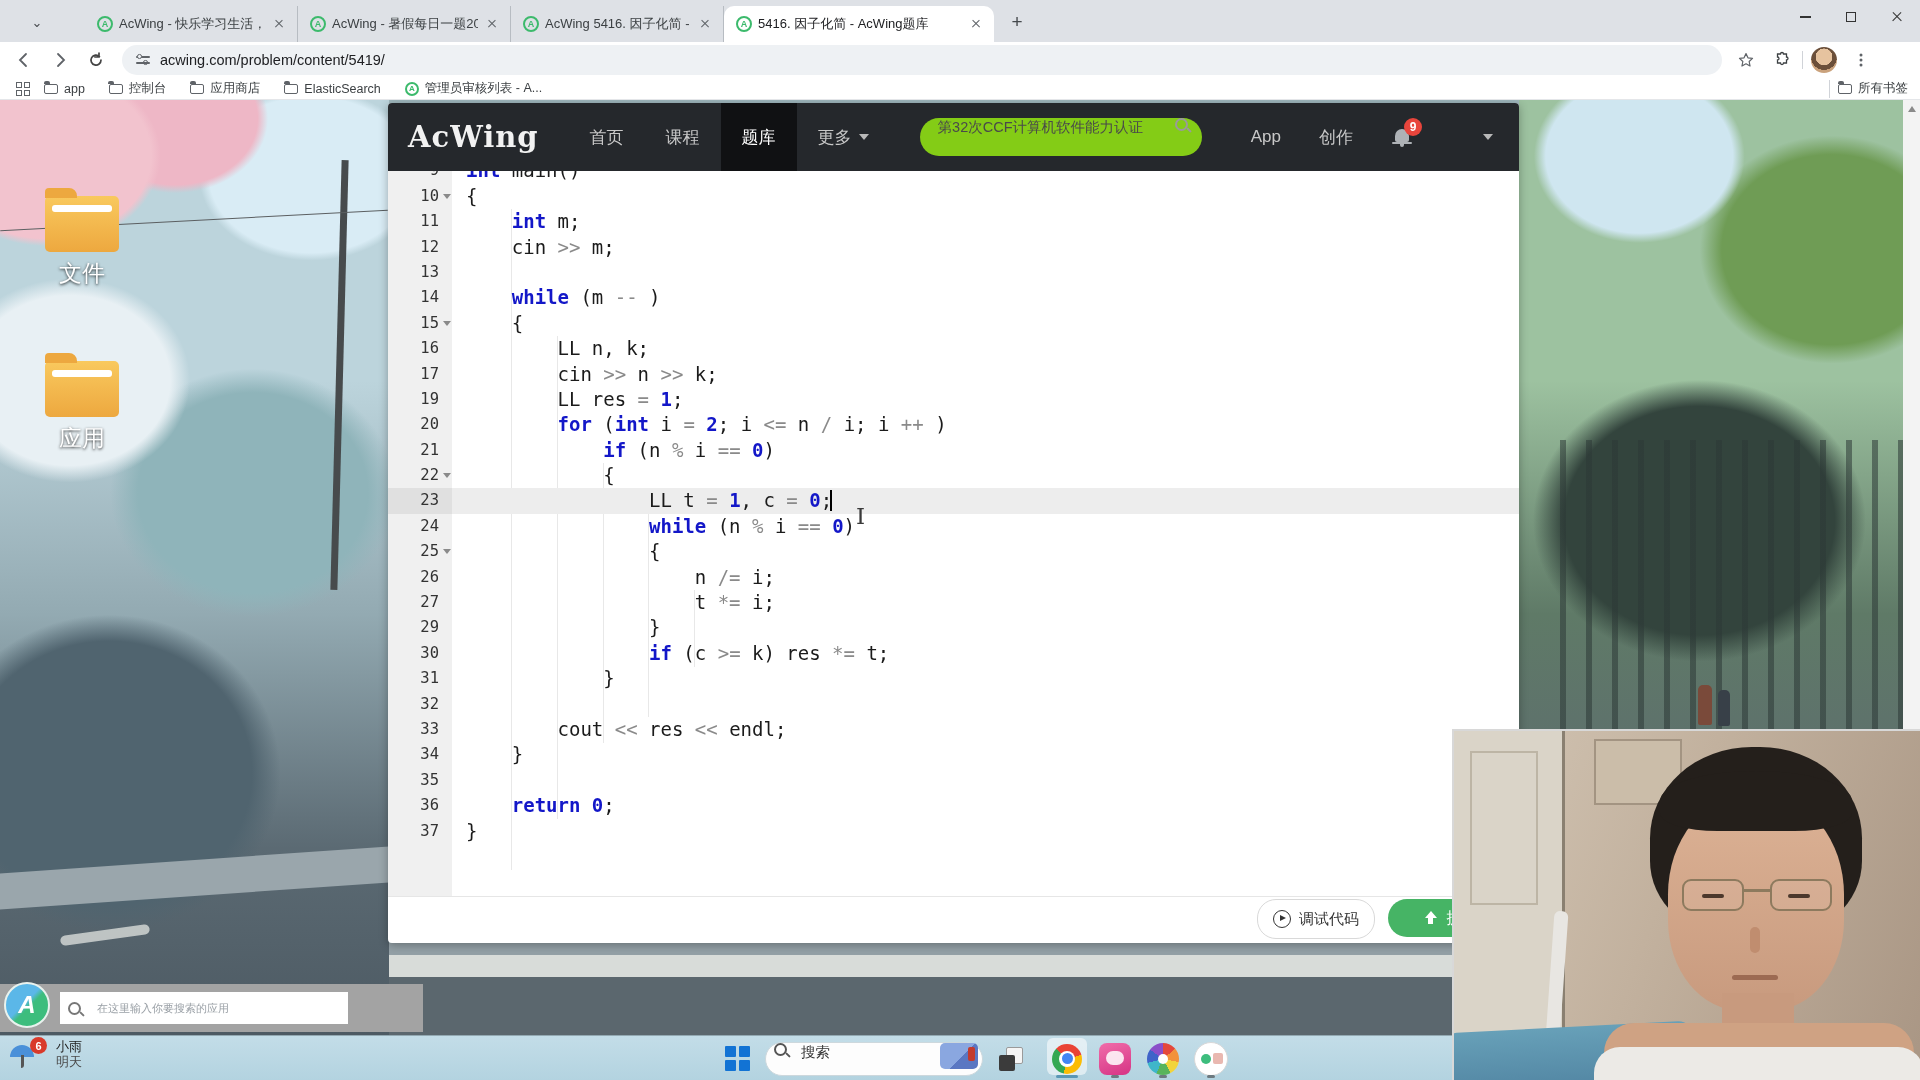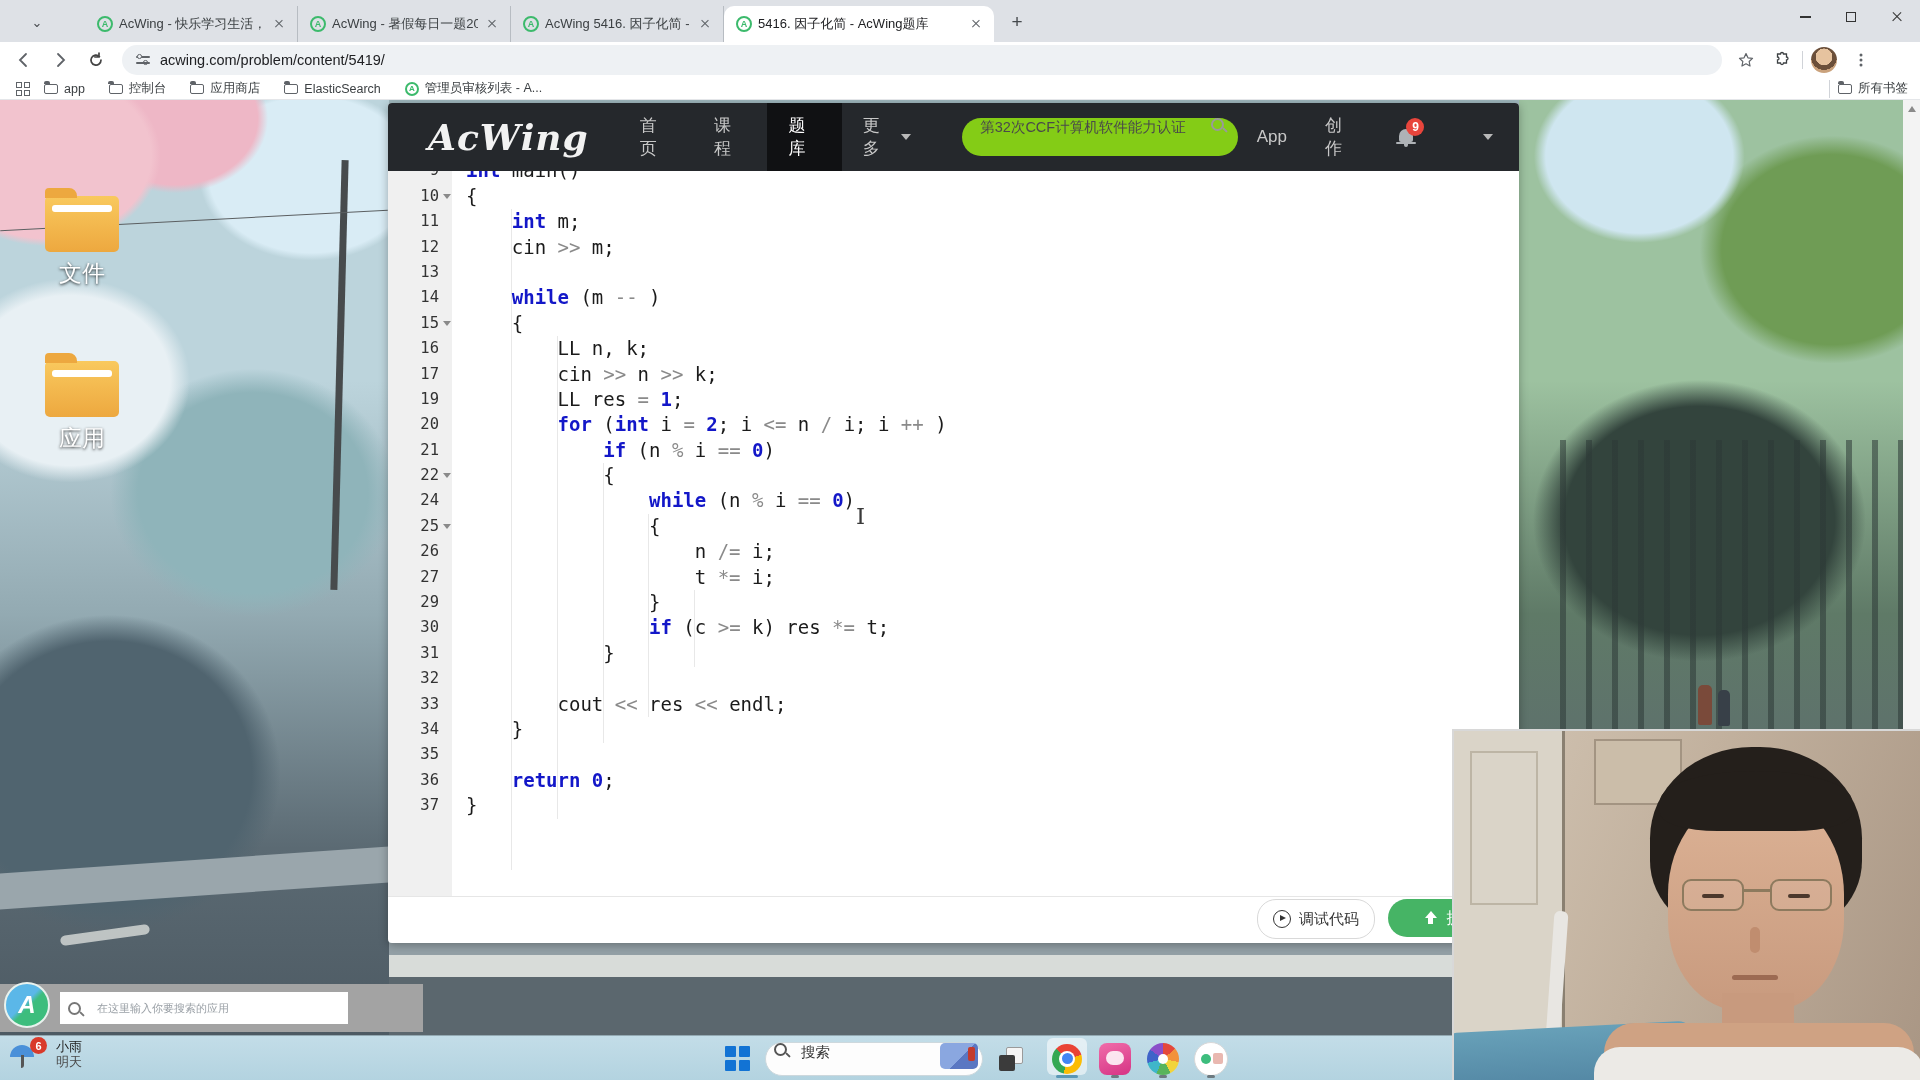--- a/index.html
+++ b/index.html
@@ -73,22 +73,22 @@
      background:repeating-linear-gradient(90deg,#2c3836 0 6px,transparent 6px 26px);opacity:.55}
   .kid1{position:absolute;left:1698px;top:585px;width:14px;height:40px;background:#7a4a3a;border-radius:5px 5px 2px 2px}
   .kid2{position:absolute;left:1718px;top:590px;width:12px;height:36px;background:#384048;border-radius:5px 5px 2px 2px}
   .wp-bottom{position:absolute;left:389px;top:843px;width:1130px;height:92px;
      background:linear-gradient(180deg,#93a0a6 0 12px,#d8dcd9 12px 34px,#5b676e 34px 100%)}
   
   .acwin{position:absolute;left:388px;top:3px;width:1131px;height:840px;background:#fff;border-radius:4px;
          box-shadow:0 2px 10px rgba(0,0,0,.3)}
   .acnav{position:absolute;left:0;top:0;width:100%;height:68px;background:#25282c;border-radius:4px 4px 0 0;
          display:flex;align-items:center;color:#c8c8c8;font-size:17px}
-  .aclogo{font-family:"DejaVu Serif",serif;font-style:italic;font-weight:bold;color:#f2f2f2;font-size:36px;
-          margin:0 30px 0 40px;letter-spacing:1px}
+  .aclogo{font-family:"DejaVu Serif",serif;font-weight:bold;color:#f2f2f2;font-size:29px;
+          margin:0 30px 0 20px;letter-spacing:1px}
   .acnav-item{padding:0 21px;height:68px;display:flex;align-items:center}
   .acnav-item.active{background:#101113;color:#fff}
   .caret-down{width:0;height:0;border-left:5px solid transparent;border-right:5px solid transparent;
               border-top:6px solid #b9b9b9;margin-left:7px}
   .acsearch{margin-left:30px;width:282px;height:38px;background:#84cc16;border-radius:19px;display:flex;align-items:flex-start;
             color:#4a4a4a;font-size:14.5px}
   .acsearch span{margin-left:18px;flex:1;white-space:nowrap;overflow:hidden}
   .mag{width:13px;height:13px;border:2px solid #9a9a9a;border-radius:50%;position:relative;margin:0 14px 0 8px;flex:none;box-sizing:border-box}
   .mag::after{content:"";position:absolute;left:9px;top:9px;width:6px;height:2px;background:#9a9a9a;transform:rotate(45deg);border-radius:1px}
   .acnav-right{margin-left:auto;display:flex;align-items:center;margin-right:26px}
@@ -410,20 +410,21 @@
           <div class="crow"><div class="gut">12</div><div class="txt"><span>    cin </span><span class="o">&gt;&gt;</span><span> m;</span></div></div>
           <div class="crow"><div class="gut">13</div><div class="txt"></div></div>
           <div class="crow"><div class="gut">14</div><div class="txt"><span>    </span><span class="k">while</span><span> (m </span><span class="o">--</span><span> )</span></div></div>
           <div class="crow"><div class="gut">15<span class="foldmark"></span></div><div class="txt"><span>    {</span></div></div>
           <div class="crow"><div class="gut">16</div><div class="txt"><span>        LL n, k;</span></div></div>
           <div class="crow"><div class="gut">17</div><div class="txt"><span>        cin </span><span class="o">&gt;&gt;</span><span> n </span><span class="o">&gt;&gt;</span><span> k;</span></div></div>
           <div class="crow"><div class="gut">19</div><div class="txt"><span>        LL res </span><span class="o">=</span><span> </span><span class="n">1</span><span>;</span></div></div>
           <div class="crow"><div class="gut">20</div><div class="txt"><span>        </span><span class="k">for</span><span> (</span><span class="k">int</span><span> i </span><span class="o">=</span><span> </span><span class="n">2</span><span>; i </span><span class="o">&lt;=</span><span> n </span><span class="o">/</span><span> i; i </span><span class="o">++</span><span> )</span></div></div>
           <div class="crow"><div class="gut">21</div><div class="txt"><span>            </span><span class="k">if</span><span> (n </span><span class="o">%</span><span> i </span><span class="o">==</span><span> </span><span class="n">0</span><span>)</span></div></div>
           <div class="crow"><div class="gut">22<span class="foldmark"></span></div><div class="txt"><span>            {</span></div></div>
+          <div class="crow act"><div class="gut">23</div><div class="txt"><span>                LL t </span><span class="o">=</span><span> </span><span class="n">1</span><span>, c </span><span class="o">=</span><span> </span><span class="n">0</span><span>;</span></div><div class="caret"></div></div>
           <div class="crow"><div class="gut">24</div><div class="txt"><span>                </span><span class="k">while</span><span> (n </span><span class="o">%</span><span> i </span><span class="o">==</span><span> </span><span class="n">0</span><span>)</span></div></div>
           <div class="crow"><div class="gut">25<span class="foldmark"></span></div><div class="txt"><span>                {</span></div></div>
           <div class="crow"><div class="gut">26</div><div class="txt"><span>                    n </span><span class="o">/=</span><span> i;</span></div></div>
           <div class="crow"><div class="gut">27</div><div class="txt"><span>                    t </span><span class="o">*=</span><span> i;</span></div></div>
           <div class="crow"><div class="gut">29</div><div class="txt"><span>                }</span></div></div>
           <div class="crow"><div class="gut">30</div><div class="txt"><span>                </span><span class="k">if</span><span> (c </span><span class="o">&gt;=</span><span> k) res </span><span class="o">*=</span><span> t;</span></div></div>
           <div class="crow"><div class="gut">31</div><div class="txt"><span>            }</span></div></div>
           <div class="crow"><div class="gut">32</div><div class="txt"></div></div>
           <div class="crow"><div class="gut">33</div><div class="txt"><span>        cout </span><span class="o">&lt;&lt;</span><span> res </span><span class="o">&lt;&lt;</span><span> endl;</span></div></div>
           <div class="crow"><div class="gut">34</div><div class="txt"><span>    }</span></div></div>

